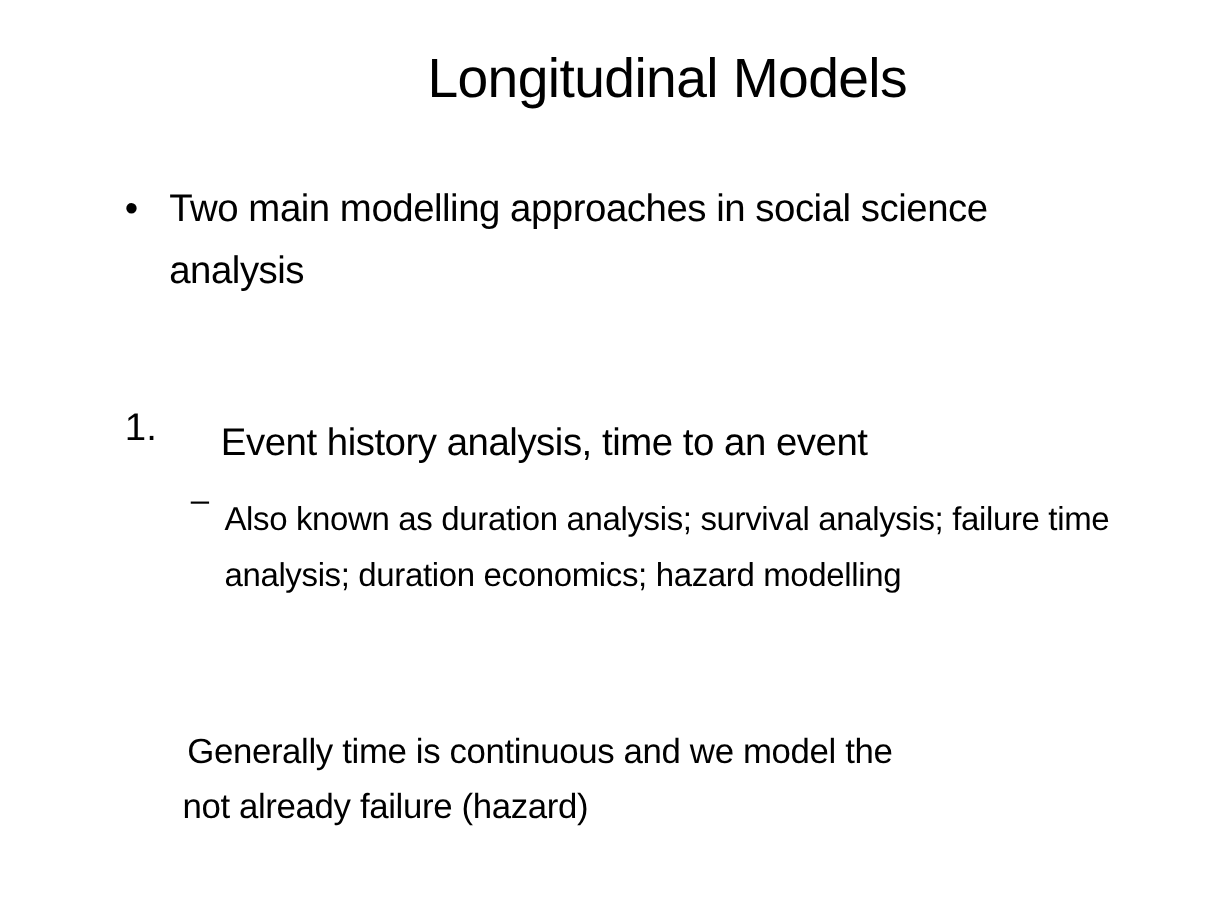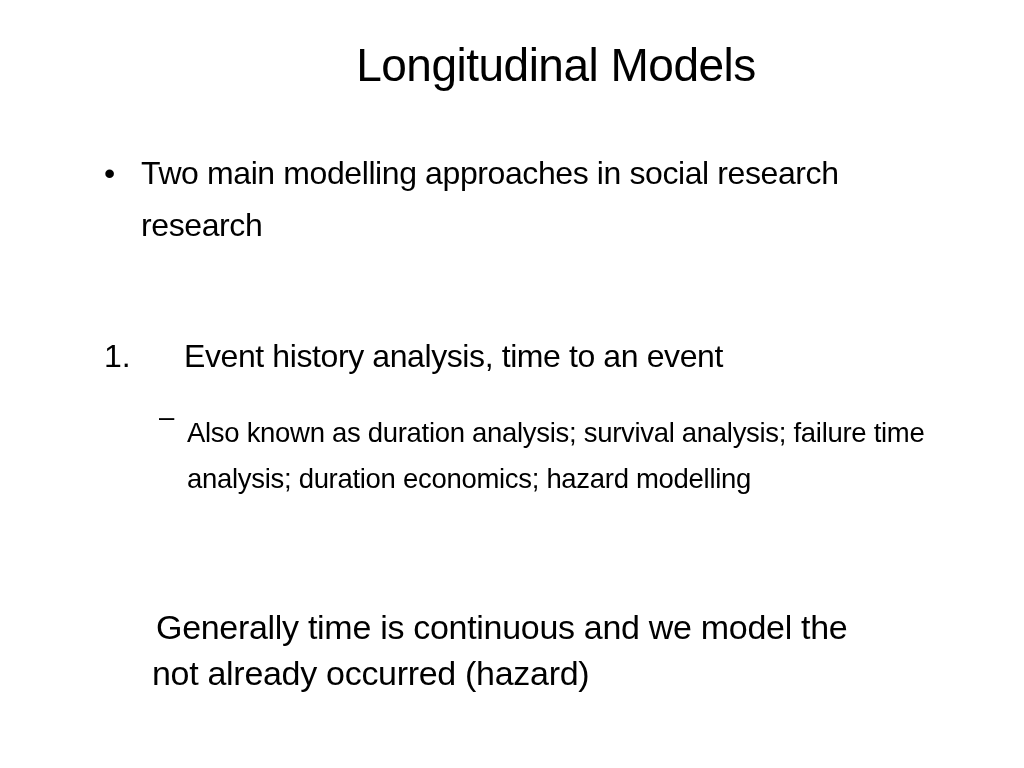--- a/index.html
+++ b/index.html
@@ -62,21 +62,21 @@
       line-height: 52px;
     }
     .numbered-row .marker {
       position: absolute;
       left: 0;
       top: 0;
     }
     .numbered-row .text {
       position: absolute;
       left: 80px;
-      top: 0;
+      top: 12px;
       white-space: nowrap;
       letter-spacing: -0.4px;
     }
     .sub-row {
       position: absolute;
       left: 115px;
       top: 394px;
       width: 860px;
       font-size: 27.5px;
       line-height: 46px;
@@ -91,47 +91,47 @@
       left: 28px;
       top: 16px;
       width: 820px;
       letter-spacing: -0.3px;
     }
     .note {
       position: absolute;
       left: 108px;
       top: 604px;
       width: 820px;
-      font-size: 34px;
+      font-size: 29px;
       line-height: 46px;
       letter-spacing: -0.3px;
     }
     .note .l1 { display: block; padding-left: 4px; }
     .note .l2, .note .l3 { display: block; }
   </style>
 </head>
 <body>
 
 <div class="slide">
 
   <div class="title">Longitudinal Models</div>
 
   <div class="bullet-row">
     <span class="marker">•</span>
-    <span class="text">Two main modelling approaches in social research research</span>
+    <span class="text">Two main modelling approaches in social science analysis</span>
   </div>
 
   <div class="numbered-row">
     <span class="marker">1.</span>
     <span class="text">Event history analysis, time to an event</span>
   </div>
 
   <div class="sub-row">
     <span class="marker">–</span>
     <span class="text">Also known as duration analysis; survival analysis; failure time analysis; duration economics; hazard modelling</span>
   </div>
 
   <div class="note">
     <span class="l1">Generally time is continuous and we model the</span>
-    <span class="l3">not already occurred (hazard)</span>
+    <span class="l3">not already failure (hazard)</span>
   </div>
 
 </div>
 
 </body></html>

